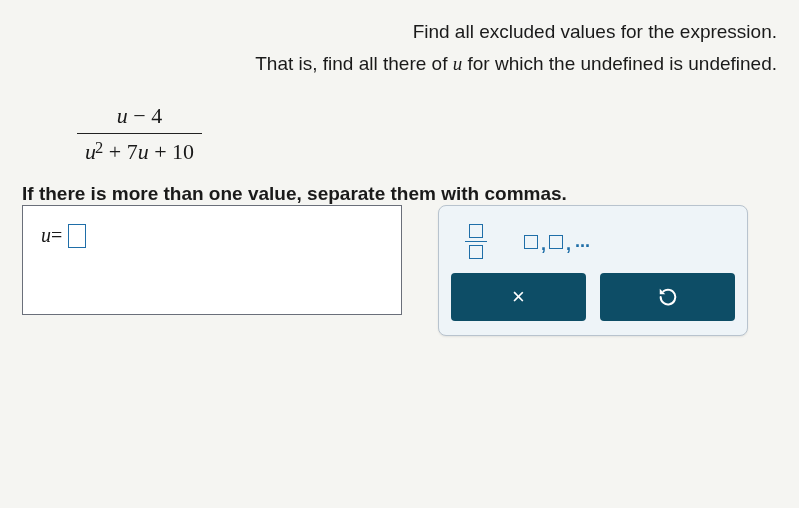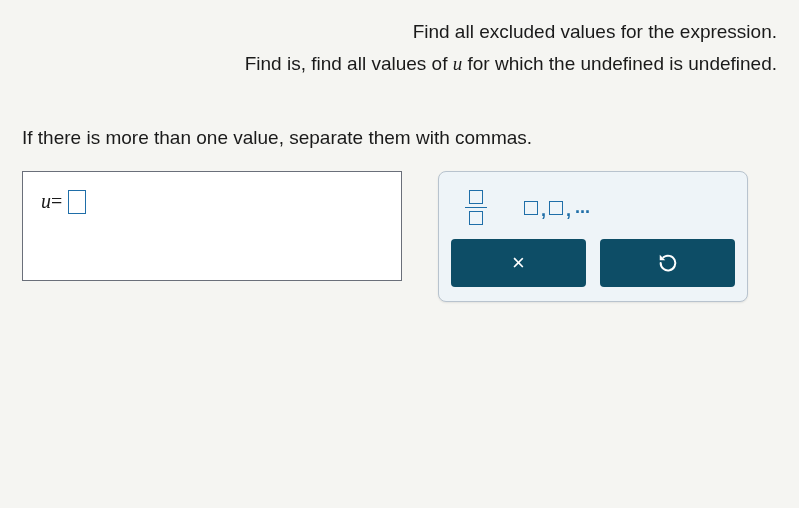--- a/index.html
+++ b/index.html
@@ -41,21 +41,21 @@
     }
     .frac-den {
       padding: 4px 8px 0 8px;
     }
     .sup {
       font-size: 0.75em;
       vertical-align: 6px;
       margin-left: -1px;
     }
     .hint-line {
-      margin-bottom: 22px;
+      font-weight: bold;
     }
     .bottom-row {
       display: flex;
       gap: 36px;
       align-items: flex-start;
     }
     .answer-box {
       width: 380px;
       height: 110px;
       border: 1px solid #6a6f7a;
@@ -148,25 +148,31 @@
       height: 22px;
     }
   </style>
 </head>
 <body>
 
 
 
 <div class="question-line">Find all excluded values for the expression.</div>
 <div class="question-line">
-  <span>Find is, find all values of </span><span class="var-italic">u</span><span> for which the undefined is undefined.</span>
+  <span>That is, find all there of </span><span class="var-italic">u</span><span> for which the undefined is undefined.</span>
 </div>
 
 <div class="fraction-wrap">
+  <div class="frac-num">
+    <span class="var-italic">u</span><span> − 4</span>
+  </div>
   <div class="frac-bar"></div>
+  <div class="frac-den">
+    <span class="var-italic">u</span><span class="sup">2</span><span> + 7</span><span class="var-italic">u</span><span> + 10</span>
+  </div>
 </div>
 
 <div class="hint-line">If there is more than one value, separate them with commas.</div>
 
 <div class="bottom-row">
   <div class="answer-box">
     <span class="var-italic">u</span>
       <span> = </span>
       <span class="answer-placeholder"></span>
   </div>

